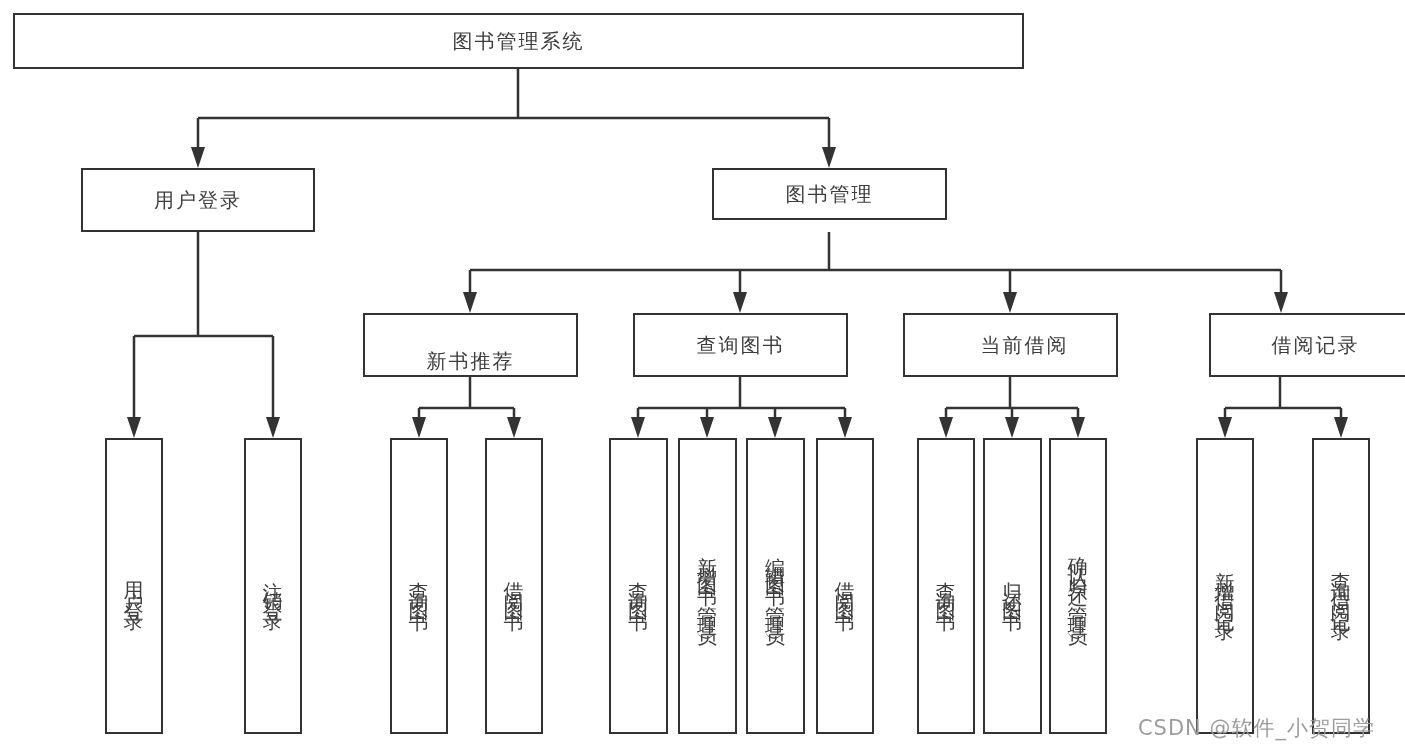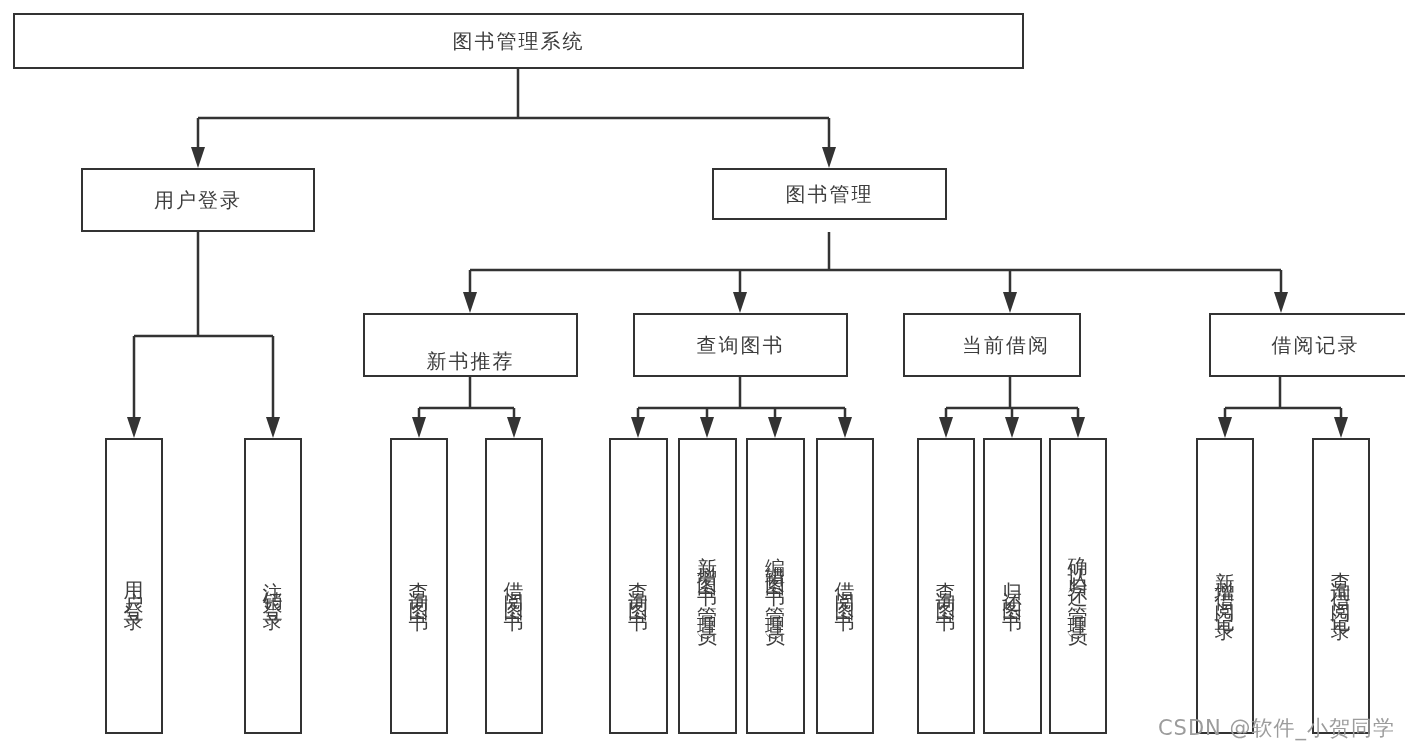--- a/index.html
+++ b/index.html
@@ -12,30 +12,30 @@
     position:absolute;z-index:2;background:#ffffff;border:2px solid #333333;
     box-sizing:border-box;display:flex;align-items:center;justify-content:center;
     color:#3d3d3d;font-size:20px;
   }
   .node.h span{letter-spacing:2px;white-space:nowrap;}
   .node.v span{
     writing-mode:vertical-rl;text-orientation:mixed;
     letter-spacing:10px;line-height:1;
   }
   .watermark{
-    position:absolute;right:10px;bottom:5px;z-index:3;
+    position:absolute;right:30px;bottom:5px;z-index:3;
     color:#9c9c9c;font-size:21px;letter-spacing:1px;white-space:nowrap;
   }
   
   #n-root{left:13px;top:13px;width:1011px;height:56px;}
   #n-user-login{left:81px;top:168px;width:234px;height:64px;}
   #n-book-mgmt{left:712px;top:168px;width:235px;height:52px;}
   #n-new-book-rec{left:363px;top:313px;width:215px;height:64px;align-items:flex-end;}
   #n-book-borrow{left:633px;top:313px;width:215px;height:64px;}
-  #n-current-borrow{left:903px;top:313px;width:178px;height:64px;padding-left:28px;}
+  #n-current-borrow{left:903px;top:313px;width:215px;height:64px;padding-left:28px;}
   #n-borrow-records{left:1173px;top:313px;width:213px;height:64px;margin-left:36px;}
   #n-user-login-leaf{left:105px;top:438px;width:58px;height:296px;}
   #n-logout-leaf{left:244px;top:438px;width:58px;height:296px;}
   #n-newrec-query{left:390px;top:438px;width:58px;height:296px;}
   #n-newrec-borrow{left:485px;top:438px;width:58px;height:296px;}
   #n-bb-query{left:609px;top:438px;width:59px;height:296px;}
   #n-bb-add{left:678px;top:438px;width:59px;height:296px;}
   #n-bb-edit{left:746px;top:438px;width:59px;height:296px;}
   #n-bb-borrow{left:816px;top:438px;width:58px;height:296px;}
   #n-cur-query{left:917px;top:438px;width:58px;height:296px;}

